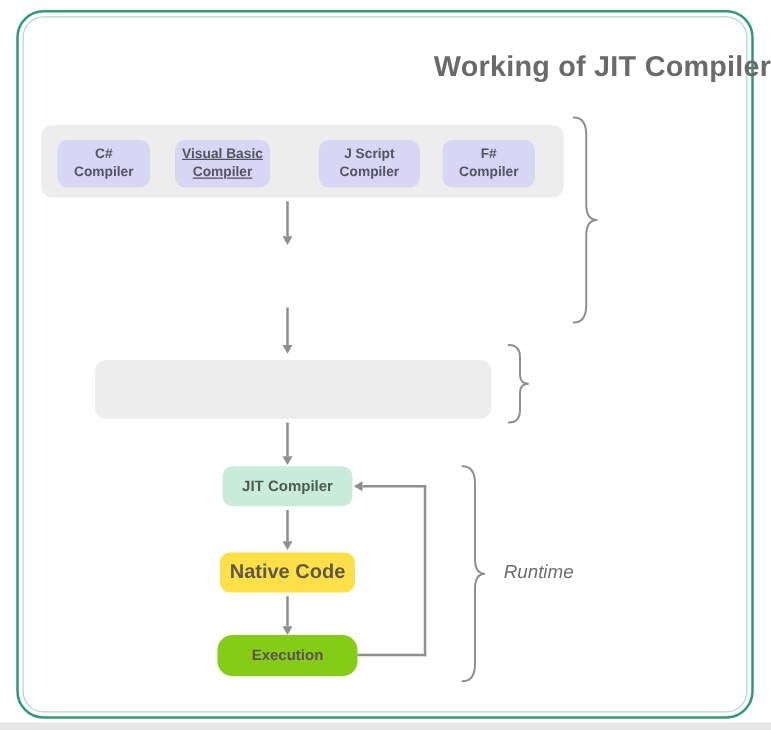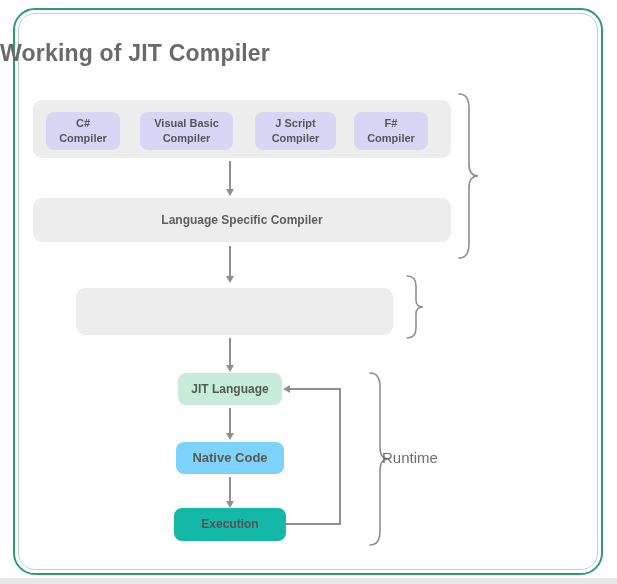--- a/index.html
+++ b/index.html
@@ -12,37 +12,37 @@
     position:absolute; left:13px; top:8px; width:586px; height:563px;
     border:2px solid #2f9b72; border-radius:22px;
     background:#ffffff;
   }
   .frame::before {
     content:""; position:absolute; inset:3px;
     border:1px solid #b7d6c6; border-radius:17px;
   }
   .title {
     position:absolute; left:0; right:0; top:40px; margin:0;
-    text-align:left; font-size:23px; font-weight:700;
+    text-align:right; font-size:23px; font-weight:700;
     color:#6a6a6a; letter-spacing:0.2px;
   }
   .container {
     position:absolute; background:#ededed; border-radius:9px;
   }
   .node {
     position:absolute; display:flex; align-items:center; justify-content:center;
     text-align:center; border-radius:8px;
     font-size:11px; font-weight:700; color:#55555f;
     line-height:1.35; white-space:pre-line;
   }
   .lavender { background:#d7d6f4; }
   .mint     { background:#a7efe2; color:#4e5d59; }
   .green    { background:#c8ecd9; color:#4c5c53; font-size:12px; }
-  .yellow   { background:#7dd3fc; color:#5e584a; font-size:13px; }
-  .pink     { background:#14b8a6; color:#5f4f57; font-size:12px; }
+  .yellow   { background:#fde047; color:#5e584a; font-size:16px; }
+  .pink     { background:#84cc16; color:#5f4f57; font-size:12px;border-radius:12px; }
   .bar {
     position:absolute; background:#ededed; border-radius:9px;
     display:flex; align-items:center; justify-content:center;
     font-size:12px; font-weight:700; color:#5e5e5e;
   }
   .varrow { position:absolute; width:2px; background:#8f8f8f; }
   .varrow .head {
     position:absolute; left:-3px; top:100%; width:0; height:0;
     border-left:4px solid transparent; border-right:4px solid transparent;
     border-top:7px solid #8f8f8f;
@@ -68,44 +68,43 @@
 
 <div class="canvas">
 
   <div class="frame"></div>
 
   <h1 class="title">Working of JIT Compiler</h1>
 
   <div class="container" style="left:33px;top:100px;width:418px;height:58px;"></div>
   <div class="node lavender" style="left:46px;top:112px;width:74px;height:38px;">C#
 Compiler</div>
-  <div class="node lavender" style="left:140px;top:112px;width:93px;height:38px;">Visual Basic
+  <div class="node lavender" style="left:140px;top:112px;width:76px;height:38px;text-decoration:underline;">Visual Basic
 Compiler</div>
   <div class="node lavender" style="left:255px;top:112px;width:81px;height:38px;">J Script
 Compiler</div>
   <div class="node lavender" style="left:354px;top:112px;width:74px;height:38px;">F#
 Compiler</div>
 
   <div class="varrow" style="left:229px;top:161px;height:28px;">
     <span class="head"></span>
   </div>
 
-  <div class="bar" style="left:33px;top:198px;width:418px;height:44px;">Language Specific Compiler</div>
 
   <div class="varrow" style="left:229px;top:246px;height:30px;">
     <span class="head"></span>
   </div>
 
   <div class="container" style="left:76px;top:288px;width:317px;height:47px;"></div>
 
   <div class="varrow" style="left:229px;top:338px;height:27px;">
     <span class="head"></span>
   </div>
 
-  <div class="node green" style="left:178px;top:373px;width:104px;height:32px;">JIT Language</div>
+  <div class="node green" style="left:178px;top:373px;width:104px;height:32px;">JIT Compiler</div>
 
   <div class="varrow" style="left:229px;top:408px;height:25px;">
     <span class="head"></span>
   </div>
 
   <div class="node yellow" style="left:176px;top:442px;width:108px;height:32px;">Native Code</div>
 
   <div class="varrow" style="left:229px;top:477px;height:24px;">
     <span class="head"></span>
   </div>
@@ -121,17 +120,17 @@
     <path d="M3,2 Q13,2 13,16 L13,72 Q13,84 22,84 Q13,84 13,96 L13,152 Q13,166 3,166" fill="none" stroke="#8f8f8f" stroke-width="1.6" stroke-linecap="round"></path>
   </svg>
 
   <svg class="brace" style="left:404px;top:274px;width:20px;height:66px;" viewBox="0 0 20 66">
     <path d="M3,2 Q12,2 12,12 L12,26 Q12,33 19,33 Q12,33 12,40 L12,54 Q12,64 3,64" fill="none" stroke="#8f8f8f" stroke-width="1.6" stroke-linecap="round"></path>
   </svg>
 
   <svg class="brace" style="left:367px;top:371px;width:22px;height:176px;" viewBox="0 0 22 176">
     <path d="M3,2 Q13,2 13,16 L13,76 Q13,88 21,88 Q13,88 13,100 L13,160 Q13,174 3,174" fill="none" stroke="#8f8f8f" stroke-width="1.6" stroke-linecap="round"></path>
   </svg>
-  <div class="annot" style="left:382px;top:448px;">Runtime</div>
+  <div class="annot" style="left:403px;top:448px;font-style:italic;">Runtime</div>
 
   <div class="page-edge"></div>
 
 </div>
 
 </body></html>

